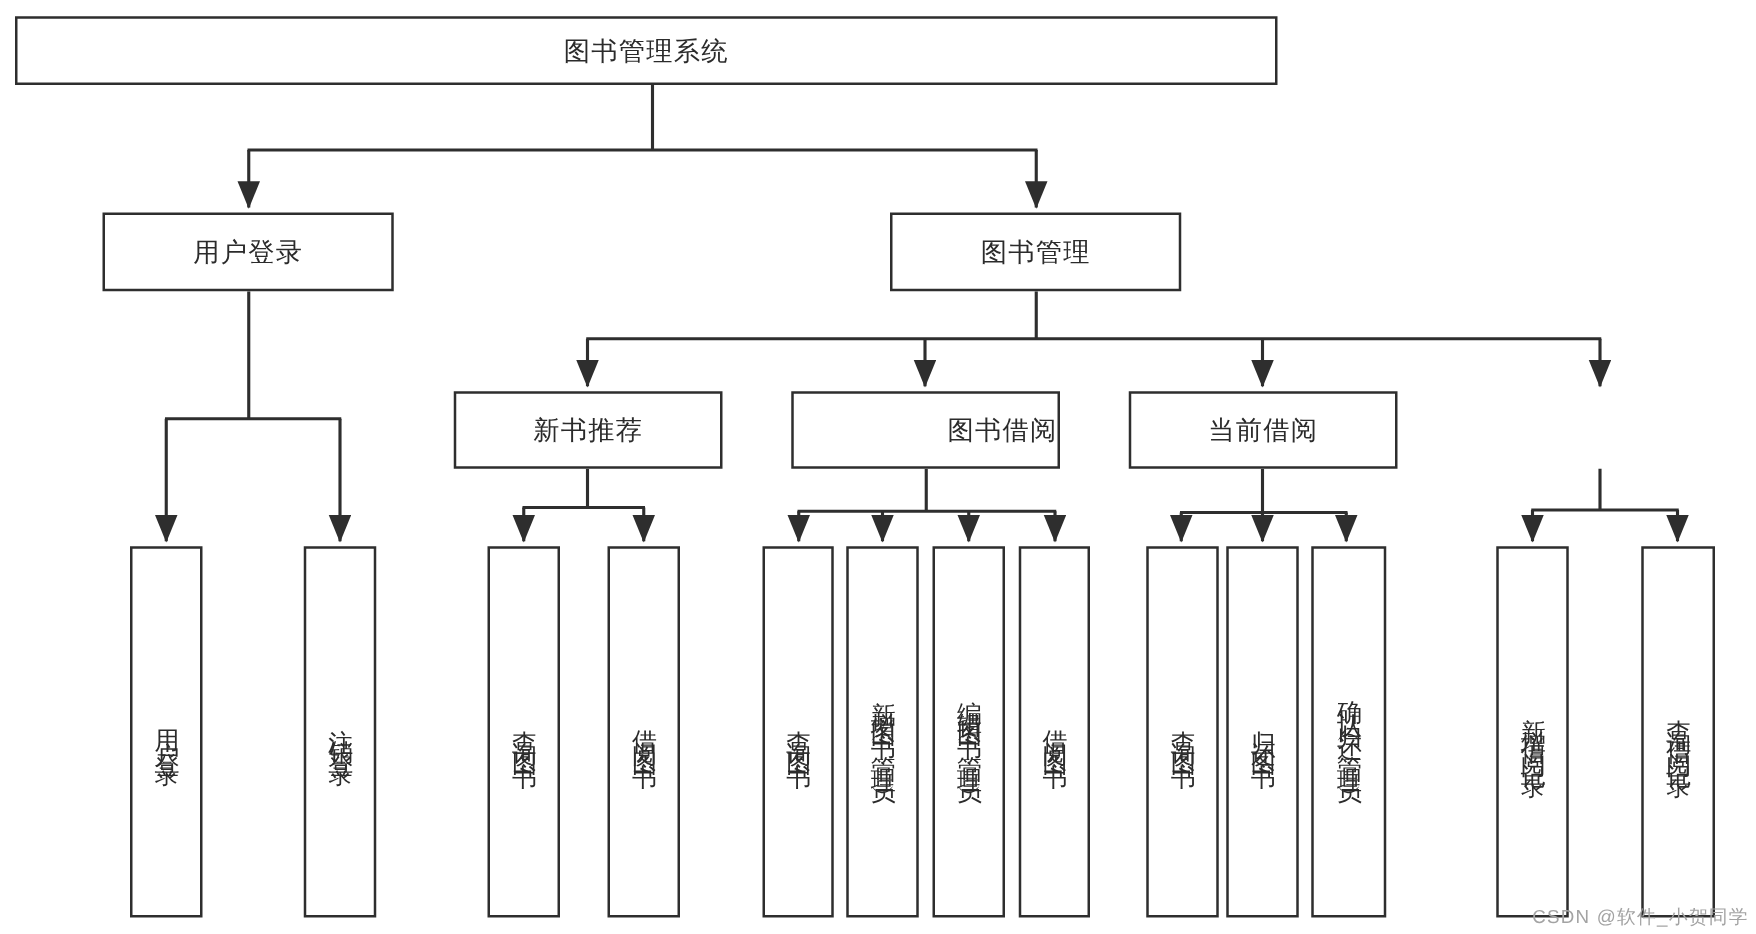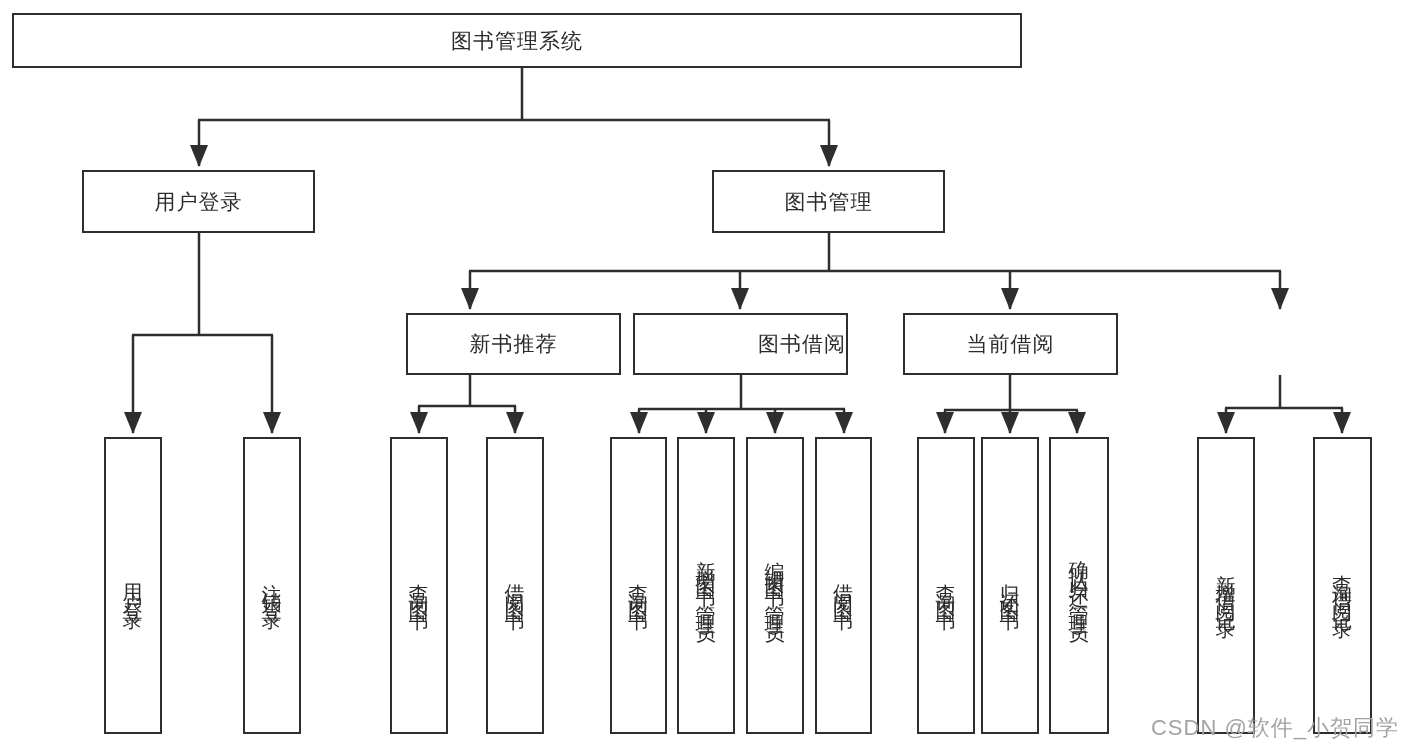--- a/index.html
+++ b/index.html
@@ -57,21 +57,21 @@
   .vbox .vtext {
     writing-mode: vertical-rl;
     text-orientation: mixed;
     letter-spacing: 9px;
     line-height: 1;
   }
   .watermark {
     position: absolute;
     right: 6px;
     bottom: 4px;
-    font-size: 22px;
+    font-size: 15px;
     color: var(--watermark);
     letter-spacing: 1px;
     z-index: 5;
   }
 </style>
 </head>
 <body>
 
 <div id="canvas">
 
@@ -141,21 +141,21 @@
     <span>图书管理系统</span>
   </div>
 
   <div class="box" style="left:82px; top:170px; width:233px; height:63px;">
     <span>用户登录</span>
   </div>
   <div class="box" style="left:712px; top:170px; width:233px; height:63px;justify-content:center;">
     <span>图书管理</span>
   </div>
 
-  <div class="box" style="left:363px; top:313px; width:215px; height:62px;margin-left:43px;">
+  <div class="box" style="left:363px; top:313px; width:215px; height:62px;">
     <span>新书推荐</span>
   </div>
   <div class="box" style="left:633px; top:313px; width:215px; height:62px;justify-content:flex-end;">
     <span>图书借阅</span>
   </div>
   <div class="box" style="left:903px; top:313px; width:215px; height:62px;font-family:Liberation Serif, serif;">
     <span>当前借阅</span>
   </div>
 
   <div class="vbox" style="left:104px; top:437px; width:58px; height:297px;">

